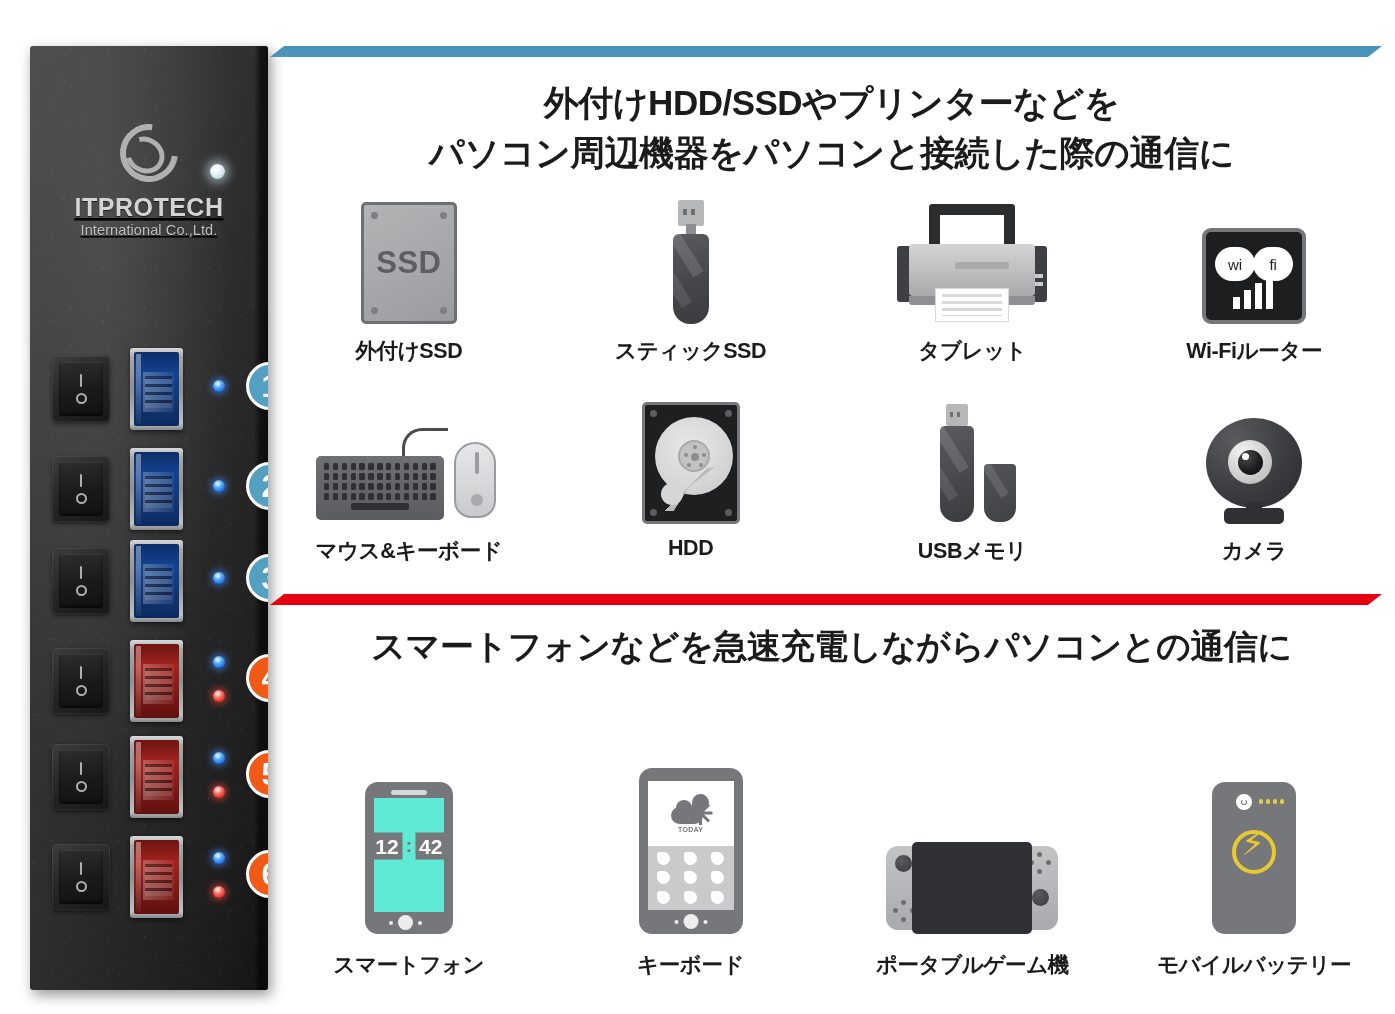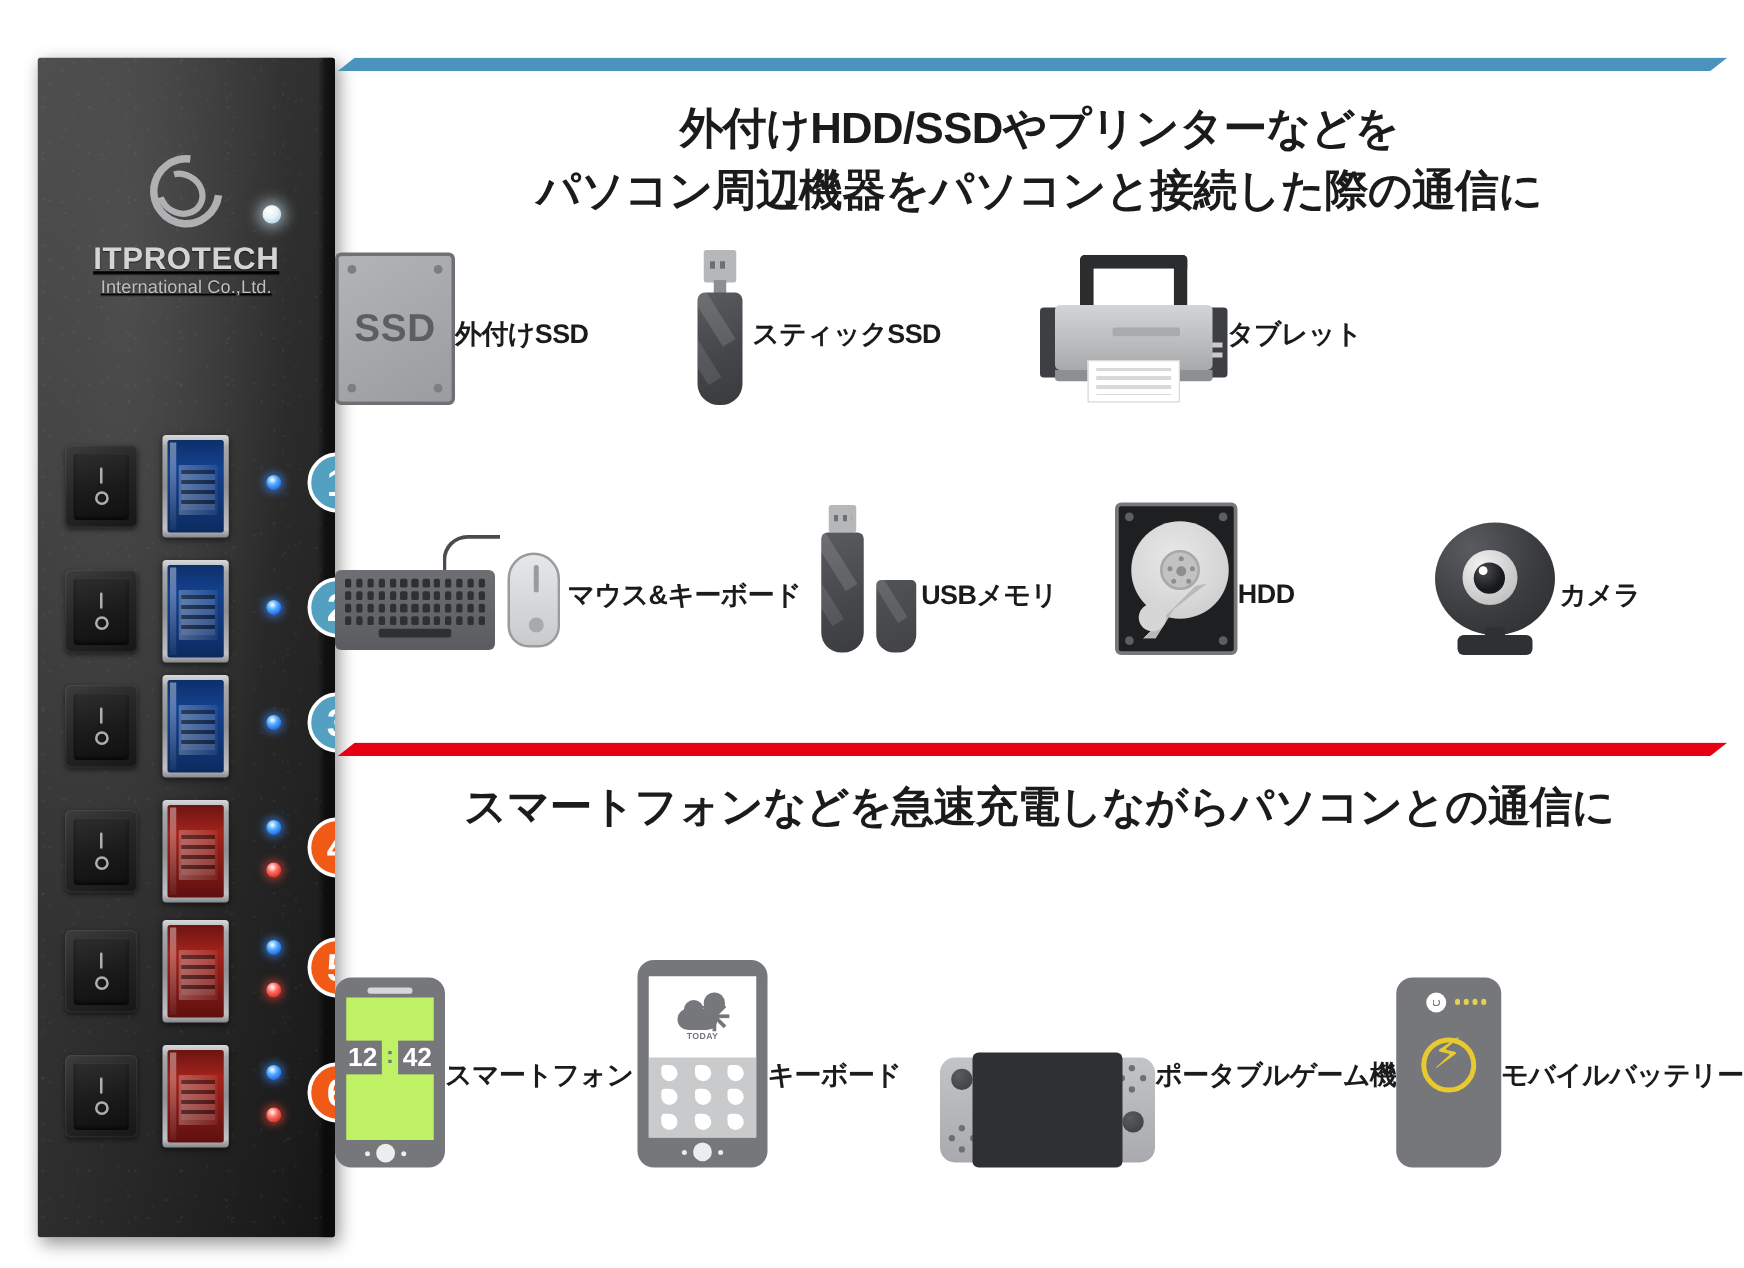--- a/index.html
+++ b/index.html
@@ -166,21 +166,21 @@
     letter-spacing: -0.5px;
   }
   .headline-top { top: 78px; font-size: 35px; }
   .headline-bot { top: 622px; font-size: 34px; }
   .headline span { display: block; white-space: nowrap; }
 
   .icon-row {
     position: absolute; left: 0; width: 1127px;
     display: grid; grid-template-columns: repeat(4, 1fr);
   }
-  .icon-cell { display: flex; flex-direction: row; align-items: center; }
+  .icon-cell { display: flex; flex-direction: column; align-items: center; }
   .icon-art  { height: 128px; display: flex; align-items: flex-end; justify-content: center; }
   .icon-art.art-sm { height: 110px; }
   .icon-label {
     margin-top: 12px; font-size: 21.5px; font-weight: 700;
     color: #1b1b1b; letter-spacing: -0.4px; white-space: nowrap;
   }
   .row1 { top: 196px; }
   .row2 { top: 414px; }
   .row3 { top: 768px; }
   .row3 .icon-art { height: 166px; }
@@ -369,21 +369,21 @@
     border-radius:50%; background:#fff;
   }
   .cam .neck { position:absolute; left:44px; top:84px; width:16px; height:14px; background:#2f3033; }
   .cam .foot { position:absolute; left:22px; bottom:0; width:60px; height:16px; border-radius:5px; background:#2f3033; }
 
   .phone {
     width: 88px; height: 152px; border-radius: 13px; position: relative;
     background: #76777b; padding: 16px 9px 22px;
   }
   .phone .spk { position:absolute; left:26px; top:8px; width:36px; height:5px; border-radius:3px; background:#d6d7d9; }
-  .phone .scr { width:100%; height:100%; background:#bef264; position:relative; }
+  .phone .scr { width:100%; height:100%; background:#5eead4; position:relative; }
   .phone .home {
     position:absolute; left:33px; bottom:4px; width:15px; height:15px; border-radius:50%; background:#eceded;
   }
   .phone .home::before, .phone .home::after{
     content:""; position:absolute; top:6px; width:4px; height:4px; border-radius:50%; background:#eceded;
   }
   .phone .home::before{ left:-9px } .phone .home::after{ right:-9px }
   .clock {
     position:absolute; left:50%; top:42%; transform:translate(-50%,-50%);
     display:flex; align-items:center; gap:3px;
@@ -648,20 +648,35 @@
           <span class="body">
               <span class="slot"></span>
             </span>
           <span class="base"></span>
             <span class="paper"></span>
         </div>
       </div>
       <div class="icon-label">タブレット</div>
     </div>
 
+    <div class="icon-cell">
+      <div class="icon-art">
+        <div class="router">
+          <span class="bub l">wi</span>
+          <span class="bub r">fi</span>
+          <span class="bars">
+            <i style="height:12px"></i>
+              <i style="height:19px"></i>
+              <i style="height:26px"></i>
+              <i style="height:33px"></i>
+          </span>
+        </div>
+      </div>
+      <div class="icon-label">Wi-Fiルーター</div>
+    </div>
   </div>
 
   <div class="icon-row row2">
     <div class="icon-cell">
       <div class="icon-art art-sm">
         <div class="kbm">
           <span class="cord"></span>
           <div class="kb">
             <div class="kr">
                 <i></i>
@@ -722,47 +737,47 @@
                 <i></i>
                 <i></i>
                 <i></i>
               </div>
             <div class="space"></div>
           </div>
           <div class="mouse"></div>
         </div>
       </div>
       <div class="icon-label">マウス&amp;キーボード</div>
-    </div>
-
-    <div class="icon-cell">
-      <div class="icon-art art-sm">
-        <div class="usbmem">
-            <span class="cap2"></span>
-            <span class="b1"></span>
-            <span class="b2"></span>
-          </div>
-      </div>
-      <div class="icon-label">USBメモリ</div>
     </div>
 
     <div class="icon-cell">
       <div class="icon-art art-sm">
         <div class="hdd">
           <span class="platter"></span>
             <span class="arm"></span>
             <span class="pivot"></span>
             <span class="hub"></span>
           <span class="scr h1"></span>
             <span class="scr h2"></span>
             <span class="scr h3"></span>
             <span class="scr h4"></span>
         </div>
       </div>
       <div class="icon-label">HDD</div>
+    </div>
+
+    <div class="icon-cell">
+      <div class="icon-art art-sm">
+        <div class="usbmem">
+            <span class="cap2"></span>
+            <span class="b1"></span>
+            <span class="b2"></span>
+          </div>
+      </div>
+      <div class="icon-label">USBメモリ</div>
     </div>
 
     <div class="icon-cell">
       <div class="icon-art art-sm">
         <div class="cam">
           <span class="head"></span>
             <span class="lens">
               <span class="pupil"></span>
             </span>
           <span class="neck"></span>

